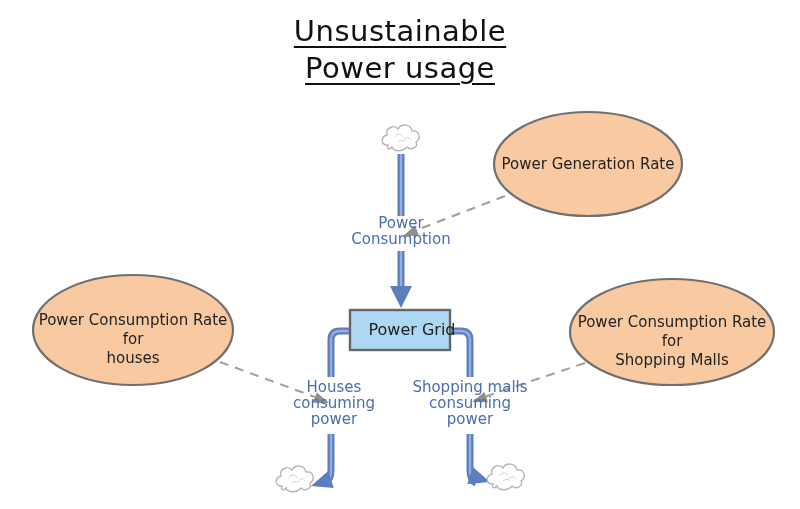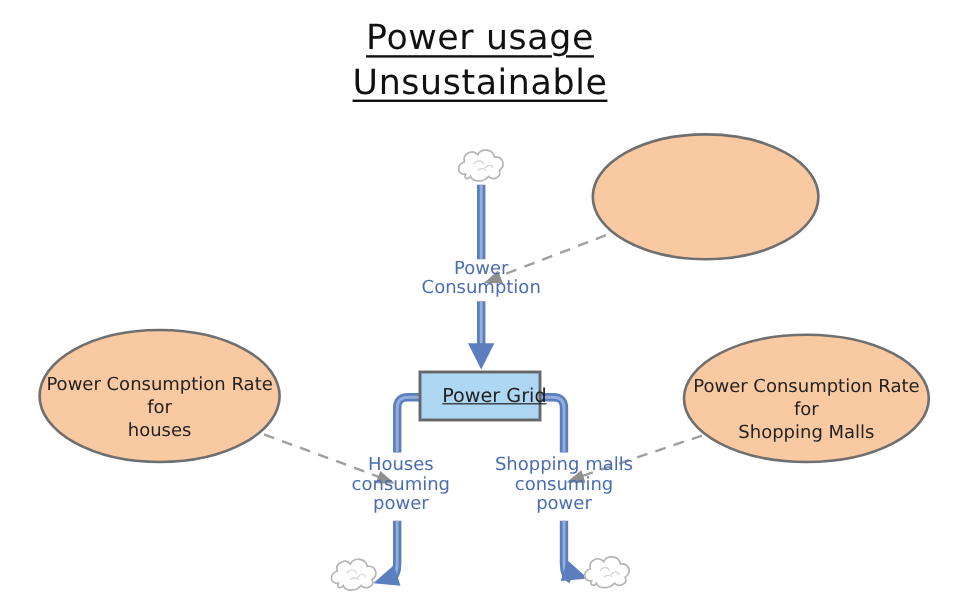--- a/index.html
+++ b/index.html
@@ -15,21 +15,21 @@
   .title span{
     display:block;line-height:37px;
     text-decoration:underline;text-decoration-thickness:2px;text-underline-offset:5px;
   }
   .flow-label{color:#4a6cb3;font-size:15px;font-weight:500;}
   .flow-label span{display:block;line-height:16px;}
   .var-label{color:#222;font-size:15px;}
   .var-label span{display:block;line-height:19px;}
   .stock-label{
     left:350px;top:310px;width:124px;height:40px;line-height:40px;
-    color:#222;font-size:16px;text-decoration:underline;
+    color:#222;font-size:16px;
   }
   
   .pipe-outer{fill:none;stroke:#5b7ebe;stroke-width:7;}
   .pipe-inner{fill:none;stroke:#94add9;stroke-width:2.4;}
   .pipe-arrow{fill:#5b7ebe;stroke:none;}
   .dash{fill:none;stroke:#9f9f9f;stroke-width:2;stroke-dasharray:9 7;}
   .dash-arrow{fill:#8f8f8f;stroke:none;}
   .variable{stroke:#6f6f6f;stroke-width:2.2;}
   .stock{stroke:#666;stroke-width:2.4;}
   .cloud-body{fill:#fff;stroke:#b5b5b5;stroke-width:1.4;}
@@ -88,22 +88,22 @@
     </g>
 
     <ellipse class="variable" cx="588" cy="164" rx="94" ry="52" fill="#f9c9a2"></ellipse>
     <ellipse class="variable" cx="133" cy="330" rx="100" ry="55" fill="#f9c9a2"></ellipse>
     <ellipse class="variable" cx="672" cy="332" rx="102" ry="53" fill="#f9c9a2"></ellipse>
 
     <rect class="stock" x="350" y="310" width="100" height="40" fill="#aed7f3"></rect>
   </svg>
 
   <div class="abs title">
+    <span>Unsustainable</span>
     <span>Power usage</span>
-    <span>Unsustainable</span>
   </div>
 
   <div class="abs stock-label">Power Grid</div>
 
   <div class="abs flow-label" style="left:330px;top:215px;width:142px;">
     <span>Power</span>
     <span>Consumption</span>
   </div>
 
   <div class="abs flow-label" style="left:261px;top:379px;width:146px;">
@@ -111,20 +111,23 @@
     <span>consuming</span>
     <span>power</span>
   </div>
 
   <div class="abs flow-label" style="left:390px;top:379px;width:160px;">
     <span>Shopping malls</span>
     <span>consuming</span>
     <span>power</span>
   </div>
 
+  <div class="abs var-label" style="left:495px;top:155px;width:186px;">
+    <span>Power Generation Rate</span>
+  </div>
 
   <div class="abs var-label" style="left:38px;top:311px;width:190px;">
     <span>Power Consumption Rate for</span>
     <span>houses</span>
   </div>
 
   <div class="abs var-label" style="left:575px;top:313px;width:194px;">
     <span>Power Consumption Rate for</span>
     <span>Shopping Malls</span>
   </div>

